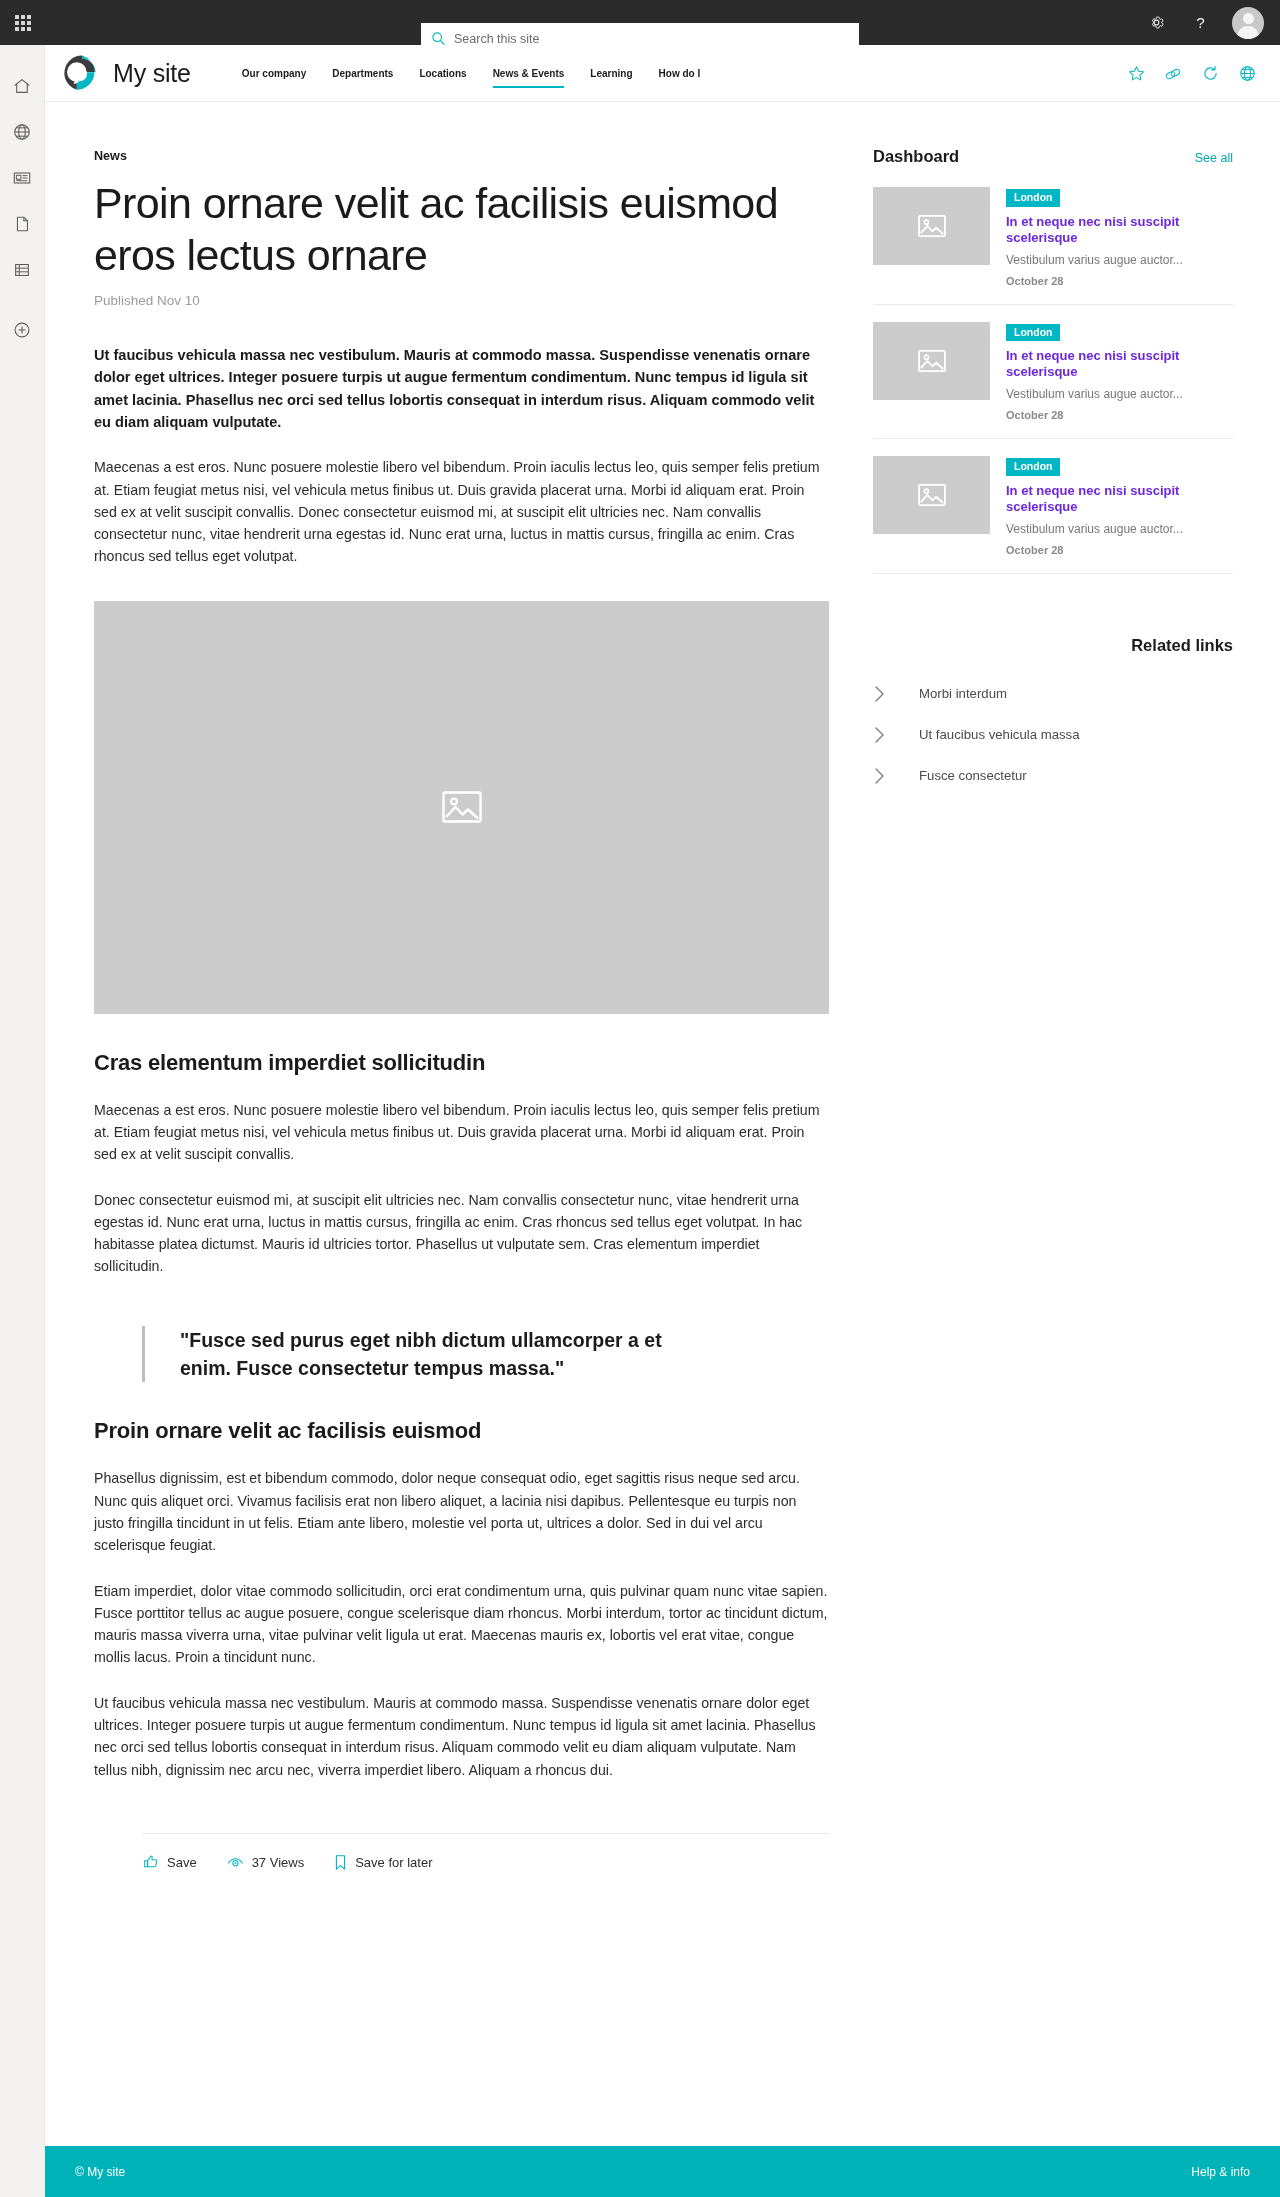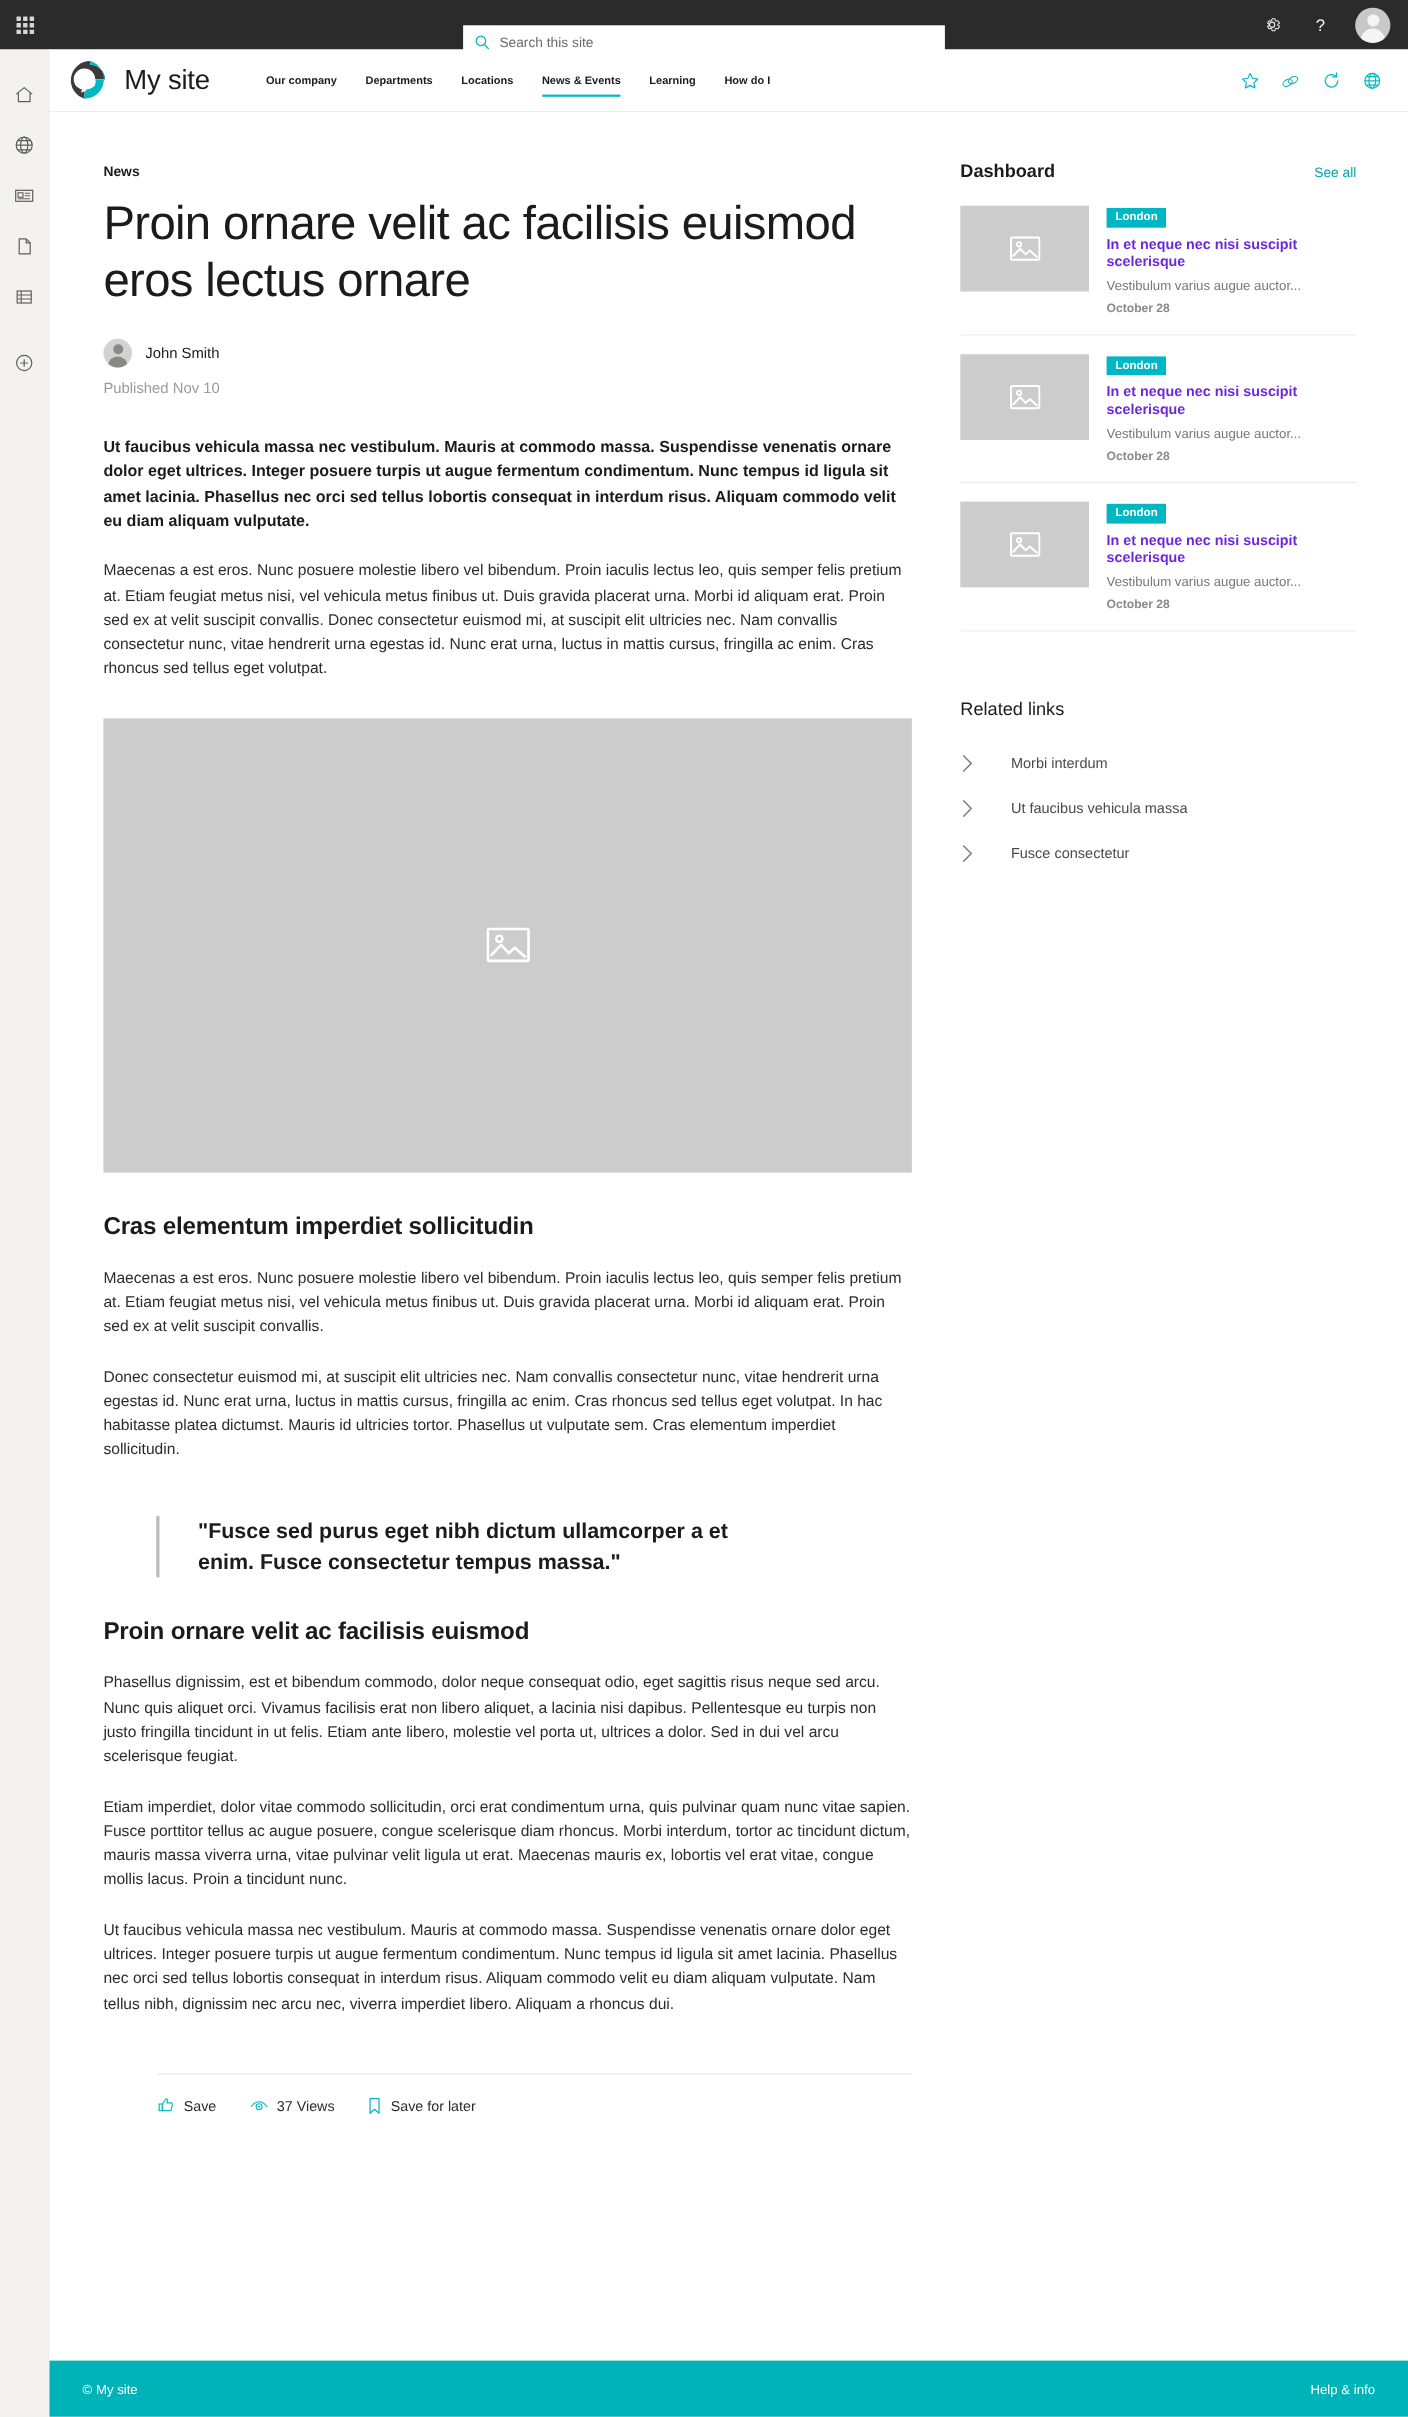--- a/index.html
+++ b/index.html
@@ -249,21 +249,21 @@
     color: #6d28d9; line-height: 1.24;
   }
   .dash-desc {
     margin-top: 7px; font-size: 12px; color: #777777;
     white-space: nowrap; overflow: hidden; text-overflow: ellipsis;
   }
   .dash-date {
     margin-top: 8px; font-size: 11px; color: #8a8a8a; font-weight: 600;
   }
   .links-title {
-    margin-top: 62px; font-size: 16.5px; font-weight: 400; color: #1b1b1b;
+    margin-top: 62px; font-size: 16.5px; font-weight: 700; color: #1b1b1b; text-align: right;
   }
   .links-list { margin-top: 18px; }
   .link-row {
     display: flex; align-items: center;
     height: 41px; cursor: pointer; gap: 12px;
   }
   .link-row .chev {
     width: 26px; display: flex; align-items: center; justify-content: flex-start;
     color: #7a7a7a; flex: 0 0 auto;
   }
@@ -429,27 +429,20 @@
     </div>
   </div>
 </div>
 
 <div class="canvas">
 
   <div class="main-col">
     <div class="kicker">News</div>
     <h1 class="headline">Proin ornare velit ac facilisis euismod eros lectus ornare</h1>
 
-    <div class="byline">
-      <div class="av">
-          <div class="h"></div>
-          <div class="b"></div>
-        </div>
-      <div class="nm">John Smith</div>
-    </div>
     <div class="published">Published Nov 10</div>
 
     <p class="lede">Ut faucibus vehicula massa nec vestibulum. Mauris at commodo massa. Suspendisse venenatis ornare dolor eget ultrices. Integer posuere turpis ut augue fermentum condimentum. Nunc tempus id ligula sit amet lacinia. Phasellus nec orci sed tellus lobortis consequat in interdum risus. Aliquam commodo velit eu diam aliquam vulputate.</p>
     <p class="para">Maecenas a est eros. Nunc posuere molestie libero vel bibendum. Proin iaculis lectus leo, quis semper felis pretium at. Etiam feugiat metus nisi, vel vehicula metus finibus ut. Duis gravida placerat urna. Morbi id aliquam erat. Proin sed ex at velit suscipit convallis. Donec consectetur euismod mi, at suscipit elit ultricies nec. Nam convallis consectetur nunc, vitae hendrerit urna egestas id. Nunc erat urna, luctus in mattis cursus, fringilla ac enim. Cras rhoncus sed tellus eget volutpat.</p>
 
     <div class="hero-img">
       <svg width="40" height="34" viewBox="0 0 40 34">
         <rect x="1.5" y="2.5" width="37" height="29" rx="1.5" fill="none" stroke="#ffffff" stroke-width="2.4"></rect>
         <circle cx="12" cy="11.5" r="2.9" fill="none" stroke="#ffffff" stroke-width="2.2"></circle>
         <path d="M4 27l9.5-10 7 7.5 5.5-5 10 9" fill="none" stroke="#ffffff" stroke-width="2.4" stroke-linejoin="round"></path>

